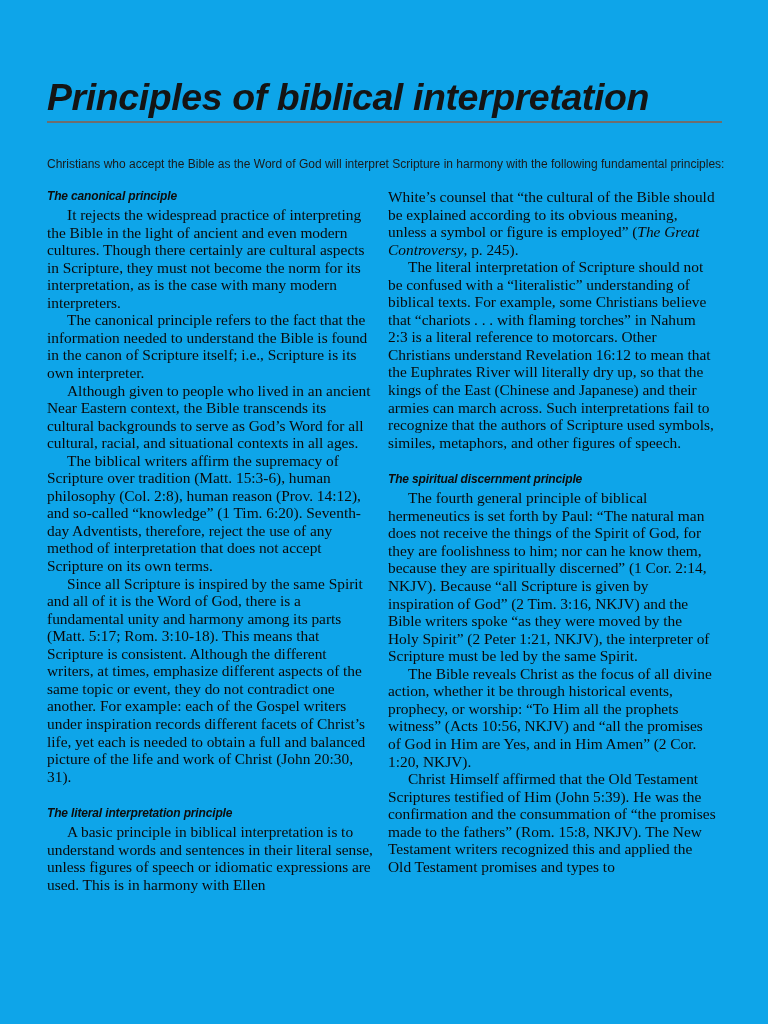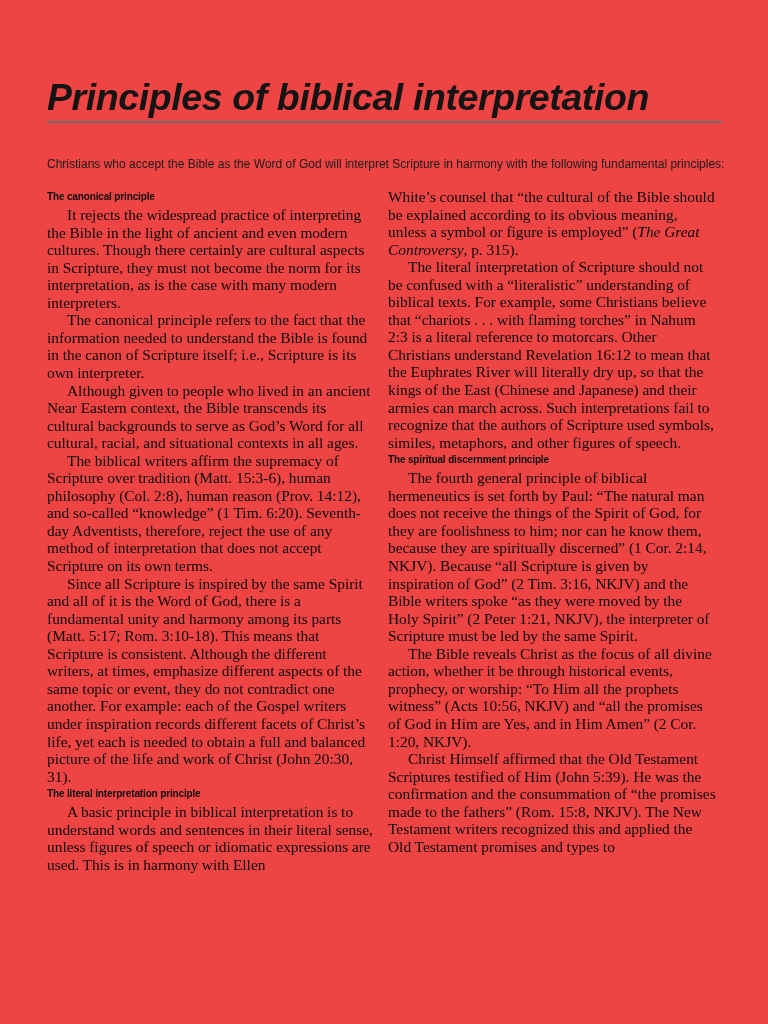--- a/index.html
+++ b/index.html
@@ -16,21 +16,21 @@
     color: #000000;
     -webkit-font-smoothing: antialiased;
   }
 
   .page {
     position: absolute;
     left: 0;
     top: 0;
     width: 768px;
     height: 1024px;
-    background: #ef4444;
+    background: #0ea5e9;
   }
 
   
   .doc-title {
     position: absolute;
     left: 47px;
     top: 49px;
     width: 690px;
     font-family: "Liberation Sans", "DejaVu Sans", sans-serif;
     font-weight: bold;
@@ -76,28 +76,29 @@
     position: absolute;
     top: 0;
     width: 328px;
   }
   .col-left  { left: 0; }
   .col-right { left: 341px; }
 
   h2.sec-head {
     font-family: "Liberation Sans", "DejaVu Sans", sans-serif;
     font-weight: bold;
-    font-size: 10px;
+    font-style: italic;
+    font-size: 12px;
     line-height: 17.6px;
     margin: 0 0 0.5px 0;
     padding: 0;
     color: #0d0d0d;
     letter-spacing: -0.15px;
   }
-  h2.sec-head.spaced { margin-top: 0; }
+  h2.sec-head.spaced { margin-top: 20px; }
 
   p.body {
     margin: 0;
     padding: 0;
     font-family: "Liberation Serif", "DejaVu Serif", serif;
     font-size: 15.4px;
     line-height: 17.55px;
     text-indent: 20px;
     color: #0a0a0a;
     word-spacing: -0.1px;
@@ -128,21 +129,21 @@
       <p class="body">The biblical writers affirm the supremacy of Scripture over tradition (Matt. 15:3-6), human philosophy (Col. 2:8), human reason (Prov. 14:12), and so-called “knowledge” (1 Tim. 6:20). Seventh-day Adventists, therefore, reject the use of any method of interpretation that does not accept Scripture on its own terms.</p>
 
       <p class="body">Since all Scripture is inspired by the same Spirit and all of it is the Word of God, there is a fundamental unity and harmony among its parts (Matt. 5:17; Rom. 3:10-18). This means that Scripture is consistent. Although the different writers, at times, emphasize different aspects of the same topic or event, they do not contradict one another. For example: each of the Gospel writers under inspiration records different facets of Christ’s life, yet each is needed to obtain a full and balanced picture of the life and work of Christ (John 20:30, 31).</p>
 
       <h2 class="sec-head spaced">The literal interpretation principle</h2>
       <p class="body">A basic principle in biblical interpretation is to understand words and sentences in their literal sense, unless figures of speech or idiomatic expressions are used. This is in harmony with Ellen</p>
     </div>
 
     <div class="col col-right">
 
-      <p class="body noindent"><span>White’s counsel that “the cultural of the Bible should be explained according to its obvious meaning, unless a symbol or figure is employed” (</span><i class="bookttl">The Great Controversy</i><span>, p. 315).</span></p>
+      <p class="body noindent"><span>White’s counsel that “the cultural of the Bible should be explained according to its obvious meaning, unless a symbol or figure is employed” (</span><i class="bookttl">The Great Controversy</i><span>, p. 245).</span></p>
 
       <p class="body">The literal interpretation of Scripture should not be confused with a “literalistic” understanding of biblical texts. For example, some Christians believe that “chariots . . . with flaming torches” in Nahum 2:3 is a literal reference to motorcars. Other Christians understand Revelation 16:12 to mean that the Euphrates River will literally dry up, so that the kings of the East (Chinese and Japanese) and their armies can march across. Such interpretations fail to recognize that the authors of Scripture used symbols, similes, metaphors, and other figures of speech.</p>
 
       <h2 class="sec-head spaced">The spiritual discernment principle</h2>
       <p class="body">The fourth general principle of biblical hermeneutics is set forth by Paul: “The natural man does not receive the things of the Spirit of God, for they are foolishness to him; nor can he know them, because they are spiritually discerned” (1 Cor. 2:14, NKJV). Because “all Scripture is given by inspiration of God” (2 Tim. 3:16, NKJV) and the Bible writers spoke “as they were moved by the Holy Spirit” (2 Peter 1:21, NKJV), the interpreter of Scripture must be led by the same Spirit.</p>
 
       <p class="body">The Bible reveals Christ as the focus of all divine action, whether it be through historical events, prophecy, or worship: “To Him all the prophets witness” (Acts 10:56, NKJV) and “all the promises of God in Him are Yes, and in Him Amen” (2 Cor. 1:20, NKJV).</p>
       <p class="body">Christ Himself affirmed that the Old Testament Scriptures testified of Him (John 5:39). He was the confirmation and the consummation of “the promises made to the fathers” (Rom. 15:8, NKJV). The New Testament writers recognized this and applied the Old Testament promises and types to</p>
     </div>
 

